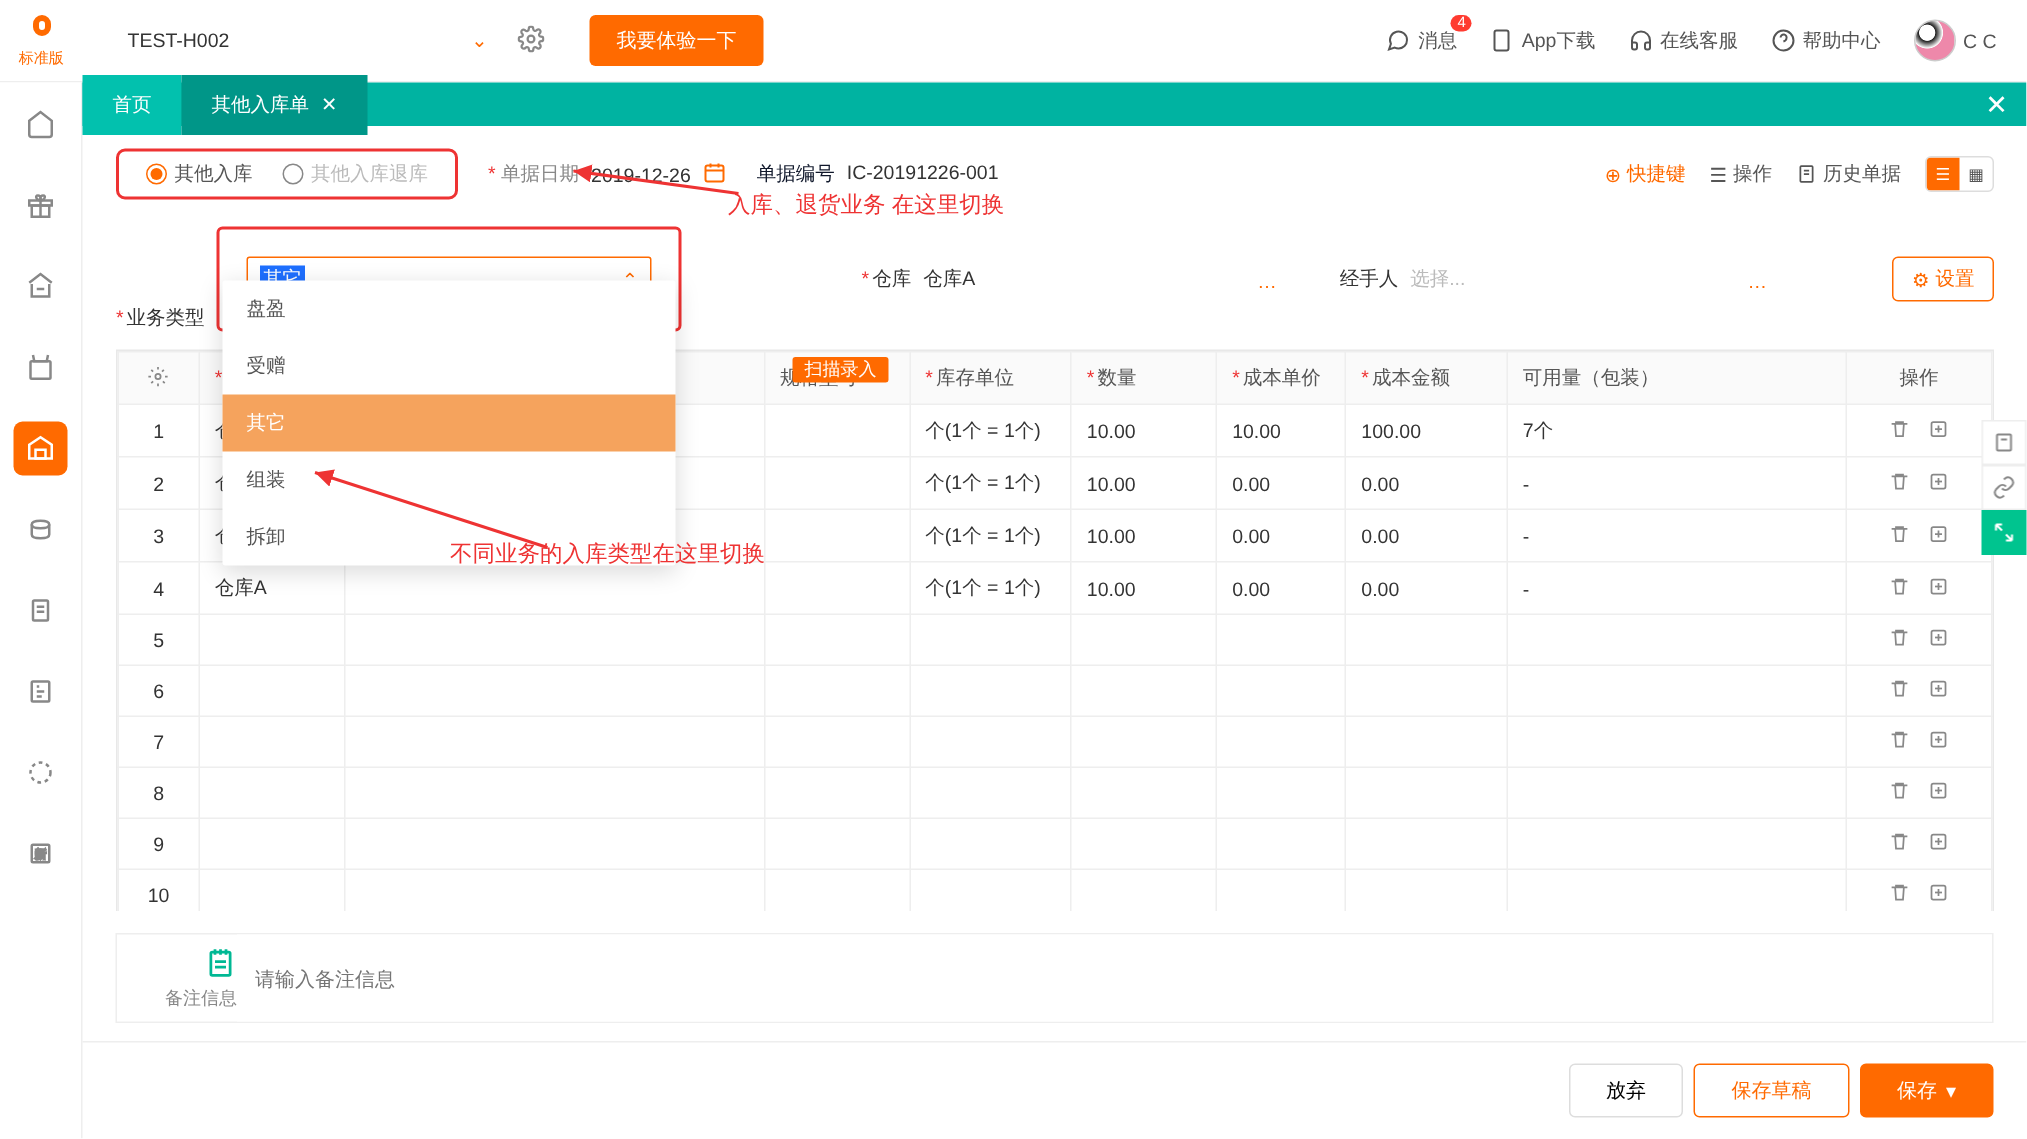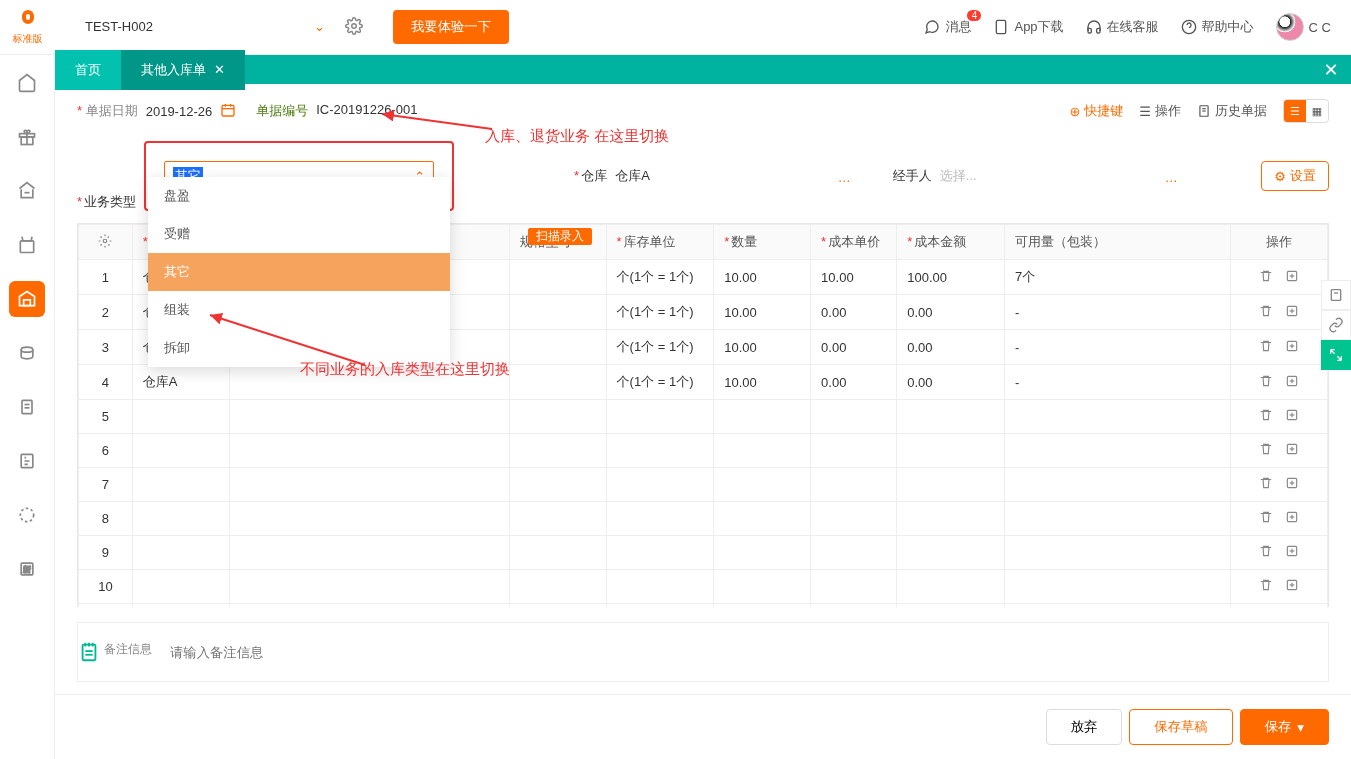--- a/index.html
+++ b/index.html
@@ -36,21 +36,21 @@
 .content { padding: 15px 22px 0 22px; flex: 1; overflow: auto; }
 .row1 { display: flex; align-items: center; gap: 20px; position: relative; }
 .radio-group { border: 2px solid #e33; border-radius: 6px; padding: 6px 18px; display: flex; gap: 20px; align-items: center; }
 .radio { display: flex; align-items: center; gap: 5px; color: #555; cursor: pointer; }
 .radio .dot { width: 14px; height: 14px; border: 1px solid #888; border-radius: 50%; display: inline-flex; align-items: center; justify-content: center; }
 .radio.sel .dot { border-color: #ff6a00; }
 .radio.sel .dot::after { content: ""; width: 8px; height: 8px; background: #ff6a00; border-radius: 50%; }
 .date-field { display: flex; align-items: center; gap: 8px; color: #333; }
 .calendar-icon { color: #ff6a00; }
 .doc-no { color: #333; display: flex; gap: 8px; }
-.doc-no .lab { color: #4d7c0f; }
+.doc-no .lab { color: #0f172a; }
 .hdr-actions { margin-left: auto; display: flex; align-items: center; gap: 16px; color: #555; }
 .hdr-actions .act { display: flex; align-items: center; gap: 4px; cursor: pointer; }
 .hdr-actions .act.orange { color: #ff6a00; }
 .view-toggle { display: flex; border: 1px solid #ddd; border-radius: 4px; overflow: hidden; }
 .view-toggle div { width: 22px; height: 22px; display: flex; align-items: center; justify-content: center; font-size: 11px; }
 .view-toggle .on { background: #ff6a00; color: #fff; }
 
 .row2 { display: flex; align-items: center; margin-top: 18px; gap: 40px; position: relative; }
 .fld { display: flex; align-items: flex-end; gap: 8px; }
 .fld .lab { color: #333; }
@@ -83,21 +83,21 @@
 .col-price { width: 80px; }
 .col-amt { width: 100px; }
 .col-avail { width: 210px; }
 .col-op { width: 90px; text-align: center; }
 td.col-op { color: #888; }
 .op-icons { display: flex; justify-content: center; gap: 12px; }
 .scan-btn { position: absolute; top: 4px; left: 450px; background: #ff6a00; color: #fff; padding: 0 8px; border-radius: 2px; font-size: 12px; z-index: 5; }
 
 
 .remark-box { margin: 15px 22px 0 22px; border: 1px solid #eee; display: flex; align-items: center; height: 60px; }
-.remark-label { width: 80px; display: flex; flex-direction: row; align-items: flex-start; gap: 4px; color: #888; font-size: 12px; }
+.remark-label { width: 80px; display: flex; flex-direction: column; align-items: flex-end; gap: 4px; color: #888; font-size: 12px; }
 .remark-label svg { color: #00b894; }
 .remark-input { flex: 1; border: none; outline: none; padding: 0 12px; color: #888; height: 100%; }
 
 
 .footer { padding: 14px 22px; display: flex; justify-content: flex-end; gap: 7px; border-top: 1px solid #eee; margin-top: 12px; }
 .btn { padding: 8px 24px; border-radius: 4px; cursor: pointer; border: 1px solid #ddd; background: #fff; }
 .btn.outline-orange { border-color: #ff6a00; color: #ff6a00; }
 .btn.solid-orange { background: #ff6a00; color: #fff; border-color: #ff6a00; display: flex; align-items: center; gap: 6px; }
 
 
@@ -240,20 +240,30 @@
       <div class="tab active">
         <span>其他入库单</span>
         <span>✕</span>
       </div>
       <div class="close-all">✕</div>
     </div>
 
     <div class="content">
 
       <div class="row1">
+        <div class="radio-group">
+          <div class="radio sel">
+              <span class="dot"></span>
+              <span>其他入库</span>
+            </div>
+          <div class="radio">
+              <span class="dot"></span>
+              <span style="color:#bbb">其他入库退库</span>
+            </div>
+        </div>
         <div class="date-field">
           <span class="lab" style="color:#888"><span style="color:#e33">*</span> <span>单据日期</span></span>
           <span>2019-12-26</span>
           <span class="calendar-icon">
             <svg width="16" height="16" viewBox="0 0 24 24" fill="none" stroke="currentColor" stroke-width="2">
                 <rect x="3" y="5" width="18" height="16" rx="2"></rect>
                 <line x1="3" y1="10" x2="21" y2="10"></line>
                 <line x1="8" y1="3" x2="8" y2="7"></line>
                 <line x1="16" y1="3" x2="16" y2="7"></line>
               </svg>

